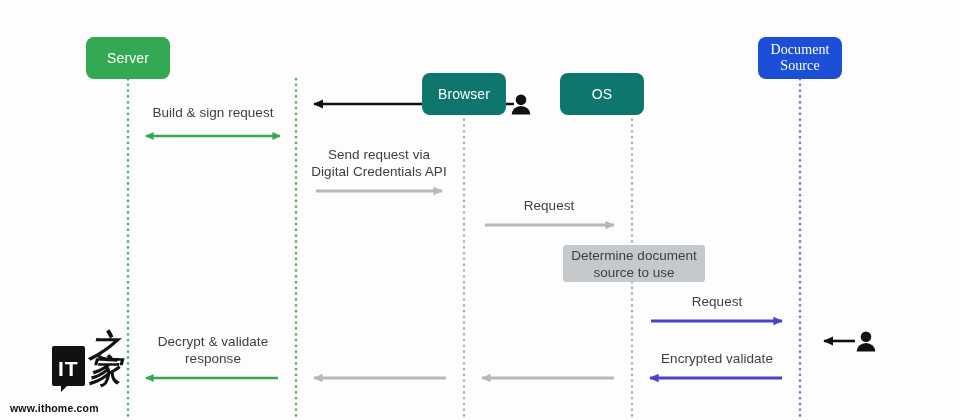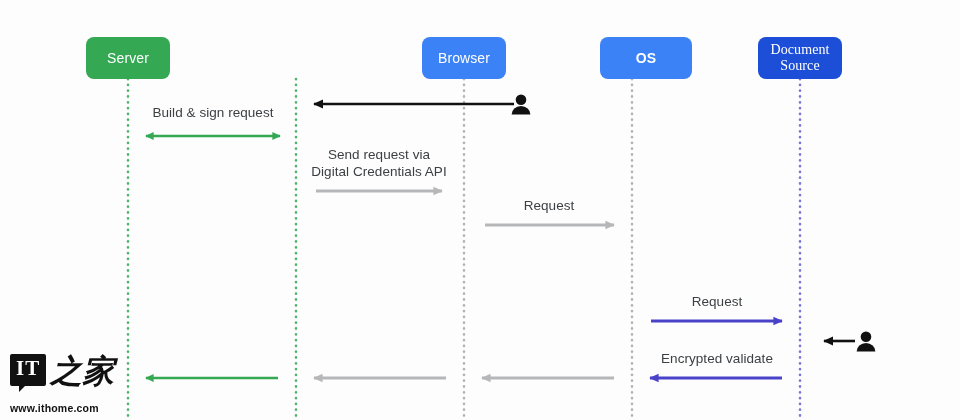--- a/index.html
+++ b/index.html
@@ -37,21 +37,21 @@
     align-items: center;
     justify-content: center;
     text-align: center;
     color: #ffffff;
     font-size: 14px;
     line-height: 16px;
     letter-spacing: 0.1px;
     padding: 2px 6px;
   }
   .actor-box.green  { background: #34a853; }
-  .actor-box.gray   { background: #3b82f6; }
+  .actor-box.gray   { background: #0f766e; margin-top: 36px; }
   .actor-box.purple { background: #1d4ed8; font-family: Liberation Serif, serif; }
 
   
   .msg-label {
     position: absolute;
     color: #3c4043;
     font-size: 13.5px;
     line-height: 17px;
     text-align: center;
     white-space: pre-line;
@@ -89,24 +89,25 @@
     gap: 4px;
     height: 34px;
   }
   #wm-it {
     position: relative;
     background: #111111;
     color: #ffffff;
     font-weight: bold;
     font-size: 21px;
     line-height: 21px;
-    padding: 4px 6px 7px 6px;
+    padding: 12px 6px 7px 6px;
     border-radius: 2px;
     letter-spacing: 1px;
-    font-family: Liberation Serif, serif;
+    font-family: Liberation Sans, sans-serif;
+    margin-left: 42px;
   }
   #wm-it::after {
     content: "";
     position: absolute;
     left: 9px;
     bottom: -6px;
     width: 0;
     height: 0;
     border-left: 7px solid #111111;
     border-bottom: 7px solid transparent;
@@ -192,40 +193,46 @@
       <use href="#actor-glyph" x="866" y="343"></use>
     </g>
   </svg>
 
   <div class="actor-box green" style="left:86px; top:37px; width:84px;">
     <span>Server</span>
   </div>
   <div class="actor-box gray" style="left:422px; top:37px; width:84px;">
     <span>Browser</span>
   </div>
-  <div class="actor-box gray" style="left:600px; top:37px; width:92px;font-weight:bold;">
+  <div class="actor-box gray" style="left:560px; top:37px; width:84px;">
     <span>OS</span>
   </div>
   <div class="actor-box purple" style="left:758px; top:37px; width:84px;">
     <span>Document
 Source</span>
   </div>
 
   <div class="msg-label" style="left:130px; top:104px; width:166px;">Build &amp; sign request</div>
 
   <div class="msg-label" style="left:296px; top:146px; width:166px;">Send request via
 Digital Credentials API</div>
 
   <div class="msg-label" style="left:466px; top:197px; width:166px;">Request</div>
 
   <div class="msg-label" style="left:634px; top:293px; width:166px;">Request</div>
 
+  <div class="msg-label" style="left:130px; top:333px; width:166px;">Decrypt &amp; validate
+response</div>
 
   <div class="msg-label" style="left:634px; top:350px; width:166px;">Encrypted validate</div>
 
+  <div class="note-box" style="left:563px; top:245px; width:142px; height:37px;">
+    <span>Determine document
+source to use</span>
+  </div>
 
   <div id="watermark">
     <div id="wm-logo">
       <span id="wm-it">IT</span>
       <span id="wm-cn">之家</span>
     </div>
     <div id="wm-url">www.ithome.com</div>
   </div>
 
 </div>

